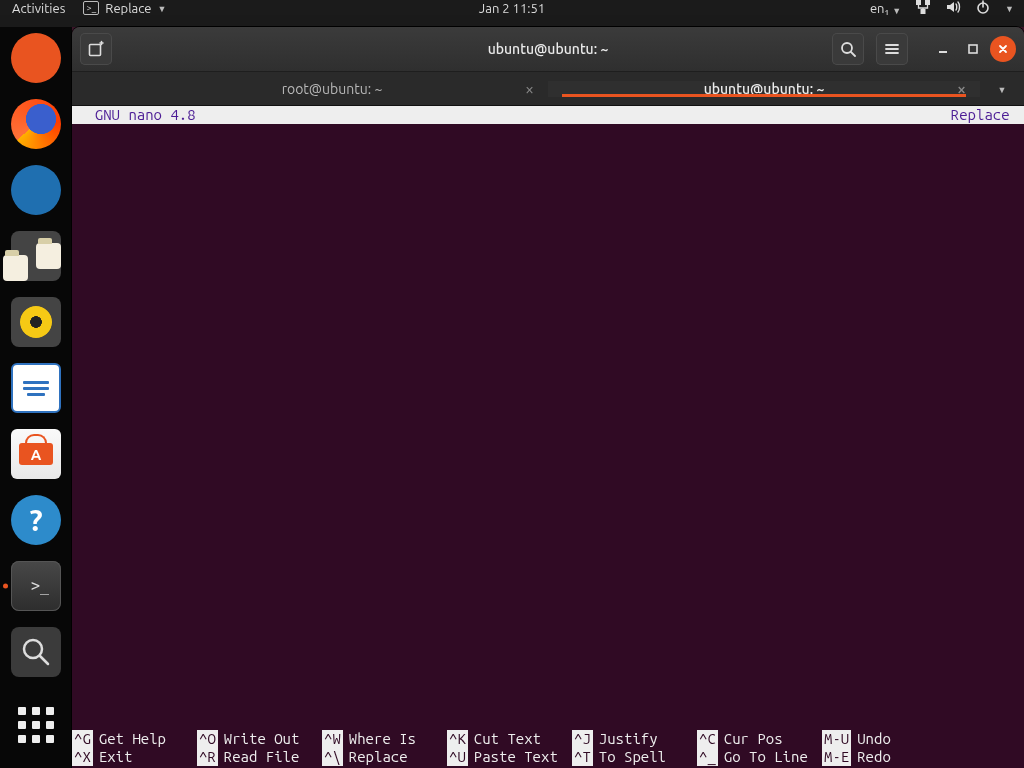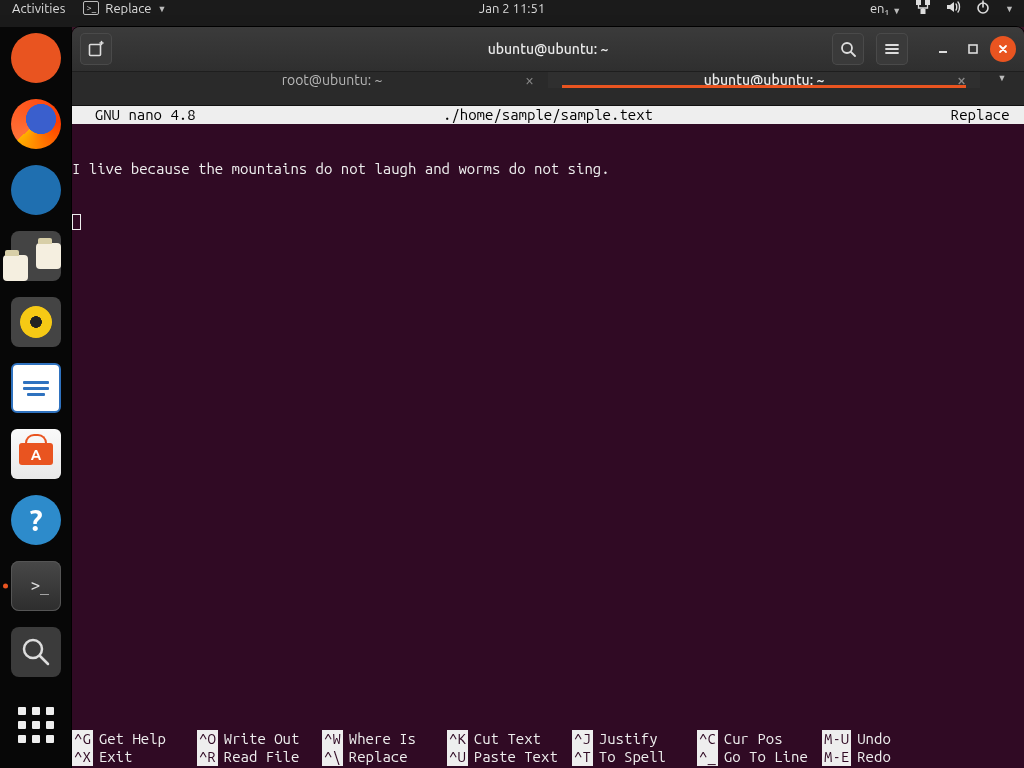--- a/index.html
+++ b/index.html
@@ -61,34 +61,34 @@
     height:45px; background:linear-gradient(#3b3b3b,#2f2f2f); display:flex; align-items:center;
     color:#ececec; font-size:14px; border-bottom:1px solid #1e1e1e;
   }
   .tb-btn { width:32px; height:32px; border-radius:5px; background:#3a3a3a; display:flex; align-items:center; justify-content:center; margin:0 4px; box-shadow:inset 0 0 0 1px #4a4a4a; cursor:pointer;}
   .tb-title { position:absolute; left:50%; transform:translateX(-50%); font-weight:500; }
   .tb-right{ margin-left:auto; display:flex; align-items:center; padding-right:8px; gap:4px;}
   .wm-btn{width:26px;height:26px;border-radius:50%;display:flex;align-items:center;justify-content:center;color:#ddd;cursor:pointer;}
   .wm-close{background:#E95420;color:#fff;}
 
   .tabs {
-    height:34px; background:#2a2a2a; display:flex; align-items:flex-start; border-bottom:1px solid #111;padding-left:44px;
+    height:34px; background:#2a2a2a; display:flex; align-items:center; border-bottom:1px solid #111;padding-left:44px;
   }
   .tab { flex:1; display:flex; align-items:center; justify-content:center; position:relative; color:#b8b8b8; font-size:14px; cursor:pointer;}
   .tab.active{ color:#eee; font-weight:500; background:#2f2f2f;}
   .tab.active::after{content:"";position:absolute;left:14px;right:14px;bottom:0;height:3px;background:#E95420;}
   .tab .tclose{position:absolute;right:14px;color:#888;font-size:16px;}
   .tabs .newtab{width:44px;display:flex;align-items:center;justify-content:center;color:#ccc;}
 
   
   .term {
     flex:1; background:#300A24; font-family:"Ubuntu Mono","DejaVu Sans Mono",monospace;
     font-size:15px; line-height:18px; color:#eeeeee; position:relative;
   }
-  .nano-header{ background:#eeeeee; color:#000000; display:flex; padding:0 6px; white-space:pre;}
+  .nano-header{ background:#eeeeee; color:#4c1d95; display:flex; padding:0 6px; white-space:pre;}
   .nano-header .nversion{padding-right:0;}
   .nano-header .nfile{position:absolute;left:50%;transform:translateX(-50%);}
   .nano-header .nmod{margin-left:auto;}
   .editor{ padding:0 0 0 0; white-space:pre; }
   .editor .line{padding:0 0 0 0;}
   .cursor{display:inline-block;width:9px;height:16px;border:1px solid #eeeeee;}
   .shortcut-bar{position:absolute;bottom:0;left:0;right:0;padding-bottom:2px;}
   .sc-row{display:flex;white-space:pre;}
   .sc-cell{width:125px;display:flex;}
   .sc-key{background:#eeeeee;color:#300A24;padding:0 2px;}
@@ -228,26 +228,21 @@
       <span class="tclose">×</span>
     </div>
     <div class="newtab">
         <span class="caret">▼</span>
       </div>
   </div>
 
   <div class="term">
     <div class="nano-header">
       <span class="nversion">  GNU nano 4.8</span>
-      <span class="nfile">./home/sample/sample.text</span>
       <span class="nmod">Replace </span>
-    </div>
-    <div class="editor">
-      <div class="line">I live because the mountains do not laugh and worms do not sing.</div>
-      <div class="line"><span class="cursor"></span></div>
     </div>
 
     <div class="shortcut-bar">
       <div class="sc-row" id="sc-row-1"><span class="sc-cell"><span class="sc-key">^G</span><span class="sc-lbl">Get Help</span></span><span class="sc-cell"><span class="sc-key">^O</span><span class="sc-lbl">Write Out</span></span><span class="sc-cell"><span class="sc-key">^W</span><span class="sc-lbl">Where Is</span></span><span class="sc-cell"><span class="sc-key">^K</span><span class="sc-lbl">Cut Text</span></span><span class="sc-cell"><span class="sc-key">^J</span><span class="sc-lbl">Justify</span></span><span class="sc-cell"><span class="sc-key">^C</span><span class="sc-lbl">Cur Pos</span></span><span class="sc-cell"><span class="sc-key">M-U</span><span class="sc-lbl">Undo</span></span></div>
       <div class="sc-row" id="sc-row-2"><span class="sc-cell"><span class="sc-key">^X</span><span class="sc-lbl">Exit</span></span><span class="sc-cell"><span class="sc-key">^R</span><span class="sc-lbl">Read File</span></span><span class="sc-cell"><span class="sc-key">^\</span><span class="sc-lbl">Replace</span></span><span class="sc-cell"><span class="sc-key">^U</span><span class="sc-lbl">Paste Text</span></span><span class="sc-cell"><span class="sc-key">^T</span><span class="sc-lbl">To Spell</span></span><span class="sc-cell"><span class="sc-key">^_</span><span class="sc-lbl">Go To Line</span></span><span class="sc-cell"><span class="sc-key">M-E</span><span class="sc-lbl">Redo</span></span></div>
     </div>
   </div>
 </div>
 
 </body></html>

